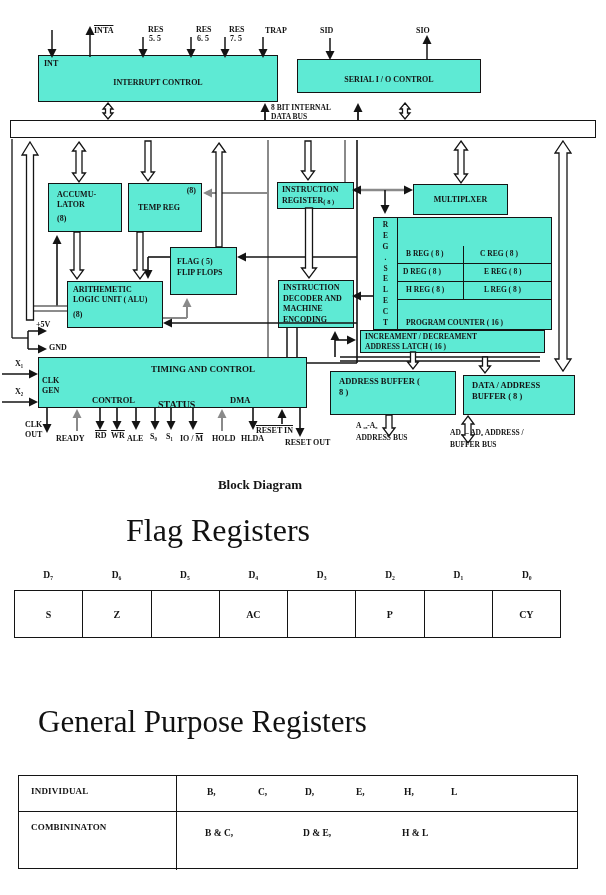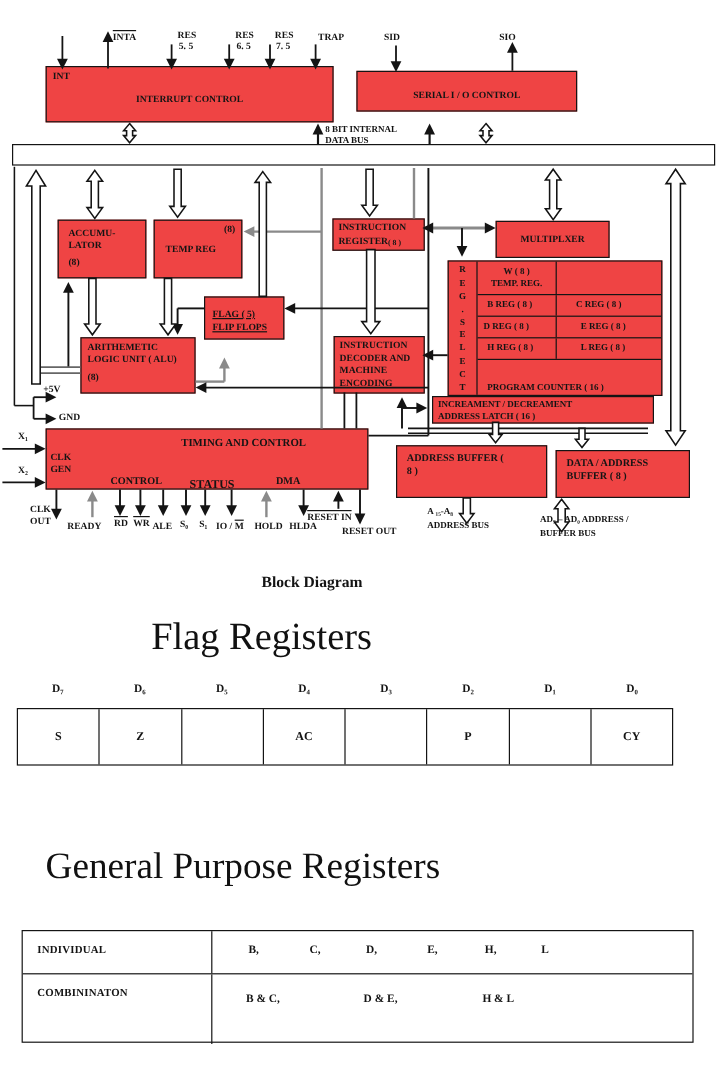--- a/index.html
+++ b/index.html
@@ -1,18 +1,18 @@
 <!DOCTYPE html>
 <html><head>
 <meta charset="utf-8">
 <style>
   html,body{margin:0;padding:0;background:#fff;}
   #page{position:relative;width:606px;height:895px;background:#fff;overflow:hidden;
         font-family:"Liberation Serif","DejaVu Sans",serif;color:#141414;}
-  .box{position:absolute;border:1.6px solid #141414;background:#ef4444;box-sizing:border-box;
+  .box{position:absolute;border:1.6px solid #141414;background:#5eead4;box-sizing:border-box;
        font:bold 8px "Liberation Serif","DejaVu Sans",serif;color:#141414;z-index:2;}
   .lbl{position:absolute;font:bold 8px "Liberation Serif","DejaVu Sans",serif;color:#141414;
        white-space:nowrap;z-index:6;}
   .ov{text-decoration:overline;}
   .sm{font-size:7.5px;}
   #conn{position:absolute;left:0;top:0;z-index:5;pointer-events:none;}
   .busbar{position:absolute;left:10px;top:120px;width:586px;height:18px;border:1.6px solid #141414;
           box-sizing:border-box;background:#fff;z-index:1;}
   .cap{position:absolute;font:bold 13px "Liberation Serif","DejaVu Sans",serif;text-align:center;}
   .bigtitle{position:absolute;font-family:"Liberation Serif","DejaVu Sans",serif;font-weight:400;color:#111;}
@@ -159,21 +159,21 @@
   </div>
   <div class="box" style="left:48px;top:183px;width:74px;height:49px;padding:6px 0 0 8px;line-height:10px;">
     <div>ACCUMU-</div>
     <div>LATOR</div>
     <div style="margin-top:4px;">(8)</div>
   </div>
   <div class="box" style="left:128px;top:183px;width:74px;height:49px;">
     <div style="position:absolute;right:5px;top:2px;">(8)</div>
     <div style="position:absolute;left:9px;top:19px;">TEMP REG</div>
   </div>
-  <div class="box" style="left:170px;top:247px;width:67px;height:36px;padding:9px 0 0 6px;line-height:10.5px;text-decoration:underline;">
+  <div class="box" style="left:170px;top:247px;width:67px;height:48px;padding:9px 0 0 6px;line-height:10.5px;">
     <div>FLAG ( 5)</div>
     <div>FLIP FLOPS</div>
   </div>
   <div class="box" style="left:67px;top:281px;width:96px;height:47px;padding:3px 0 0 5px;line-height:10px;">
     <div>ARITHEMETIC</div>
     <div>LOGIC UNIT ( ALU)</div>
     <div style="margin-top:5px;">(8)</div>
   </div>
   <div class="box" style="left:277px;top:182px;width:77px;height:27px;padding:2px 0 0 4px;line-height:10.5px;">
     <div>INSTRUCTION</div>
@@ -196,26 +196,20 @@
         <span>G</span>
         <span>.</span>
         <span>S</span>
         <span>E</span>
         <span>L</span>
         <span>E</span>
         <span>C</span>
         <span>T</span>
     </div>
     <div style="position:absolute;left:24px;right:0;top:0;bottom:0;">
-      <div class="regrow" style="top:0;height:28px;">
-        <div class="regcell" style="left:0;width:66px;border-right:1.4px solid #141414;text-align:center;padding-top:3px;line-height:10px;">
-          <div>W ( 8 )</div>
-          <div>TEMP. REG.</div>
-        </div>
-      </div>
       <div class="regrow" style="top:28px;height:18px;line-height:16px;">
         <div class="regcell" style="left:0;width:66px;border-right:1.4px solid #141414;padding-left:8px;">B REG ( 8 )</div>
         <div class="regcell" style="left:66px;right:0;padding-left:16px;">C REG ( 8 )</div>
       </div>
       <div class="regrow" style="top:46px;height:18px;line-height:16px;">
         <div class="regcell" style="left:0;width:66px;border-right:1.4px solid #141414;padding-left:5px;">D REG ( 8 )</div>
         <div class="regcell" style="left:66px;right:0;padding-left:20px;">E REG ( 8 )</div>
       </div>
       <div class="regrow" style="top:64px;height:18px;line-height:16px;">
         <div class="regcell" style="left:0;width:66px;border-right:1.4px solid #141414;padding-left:8px;">H REG ( 8 )</div>

